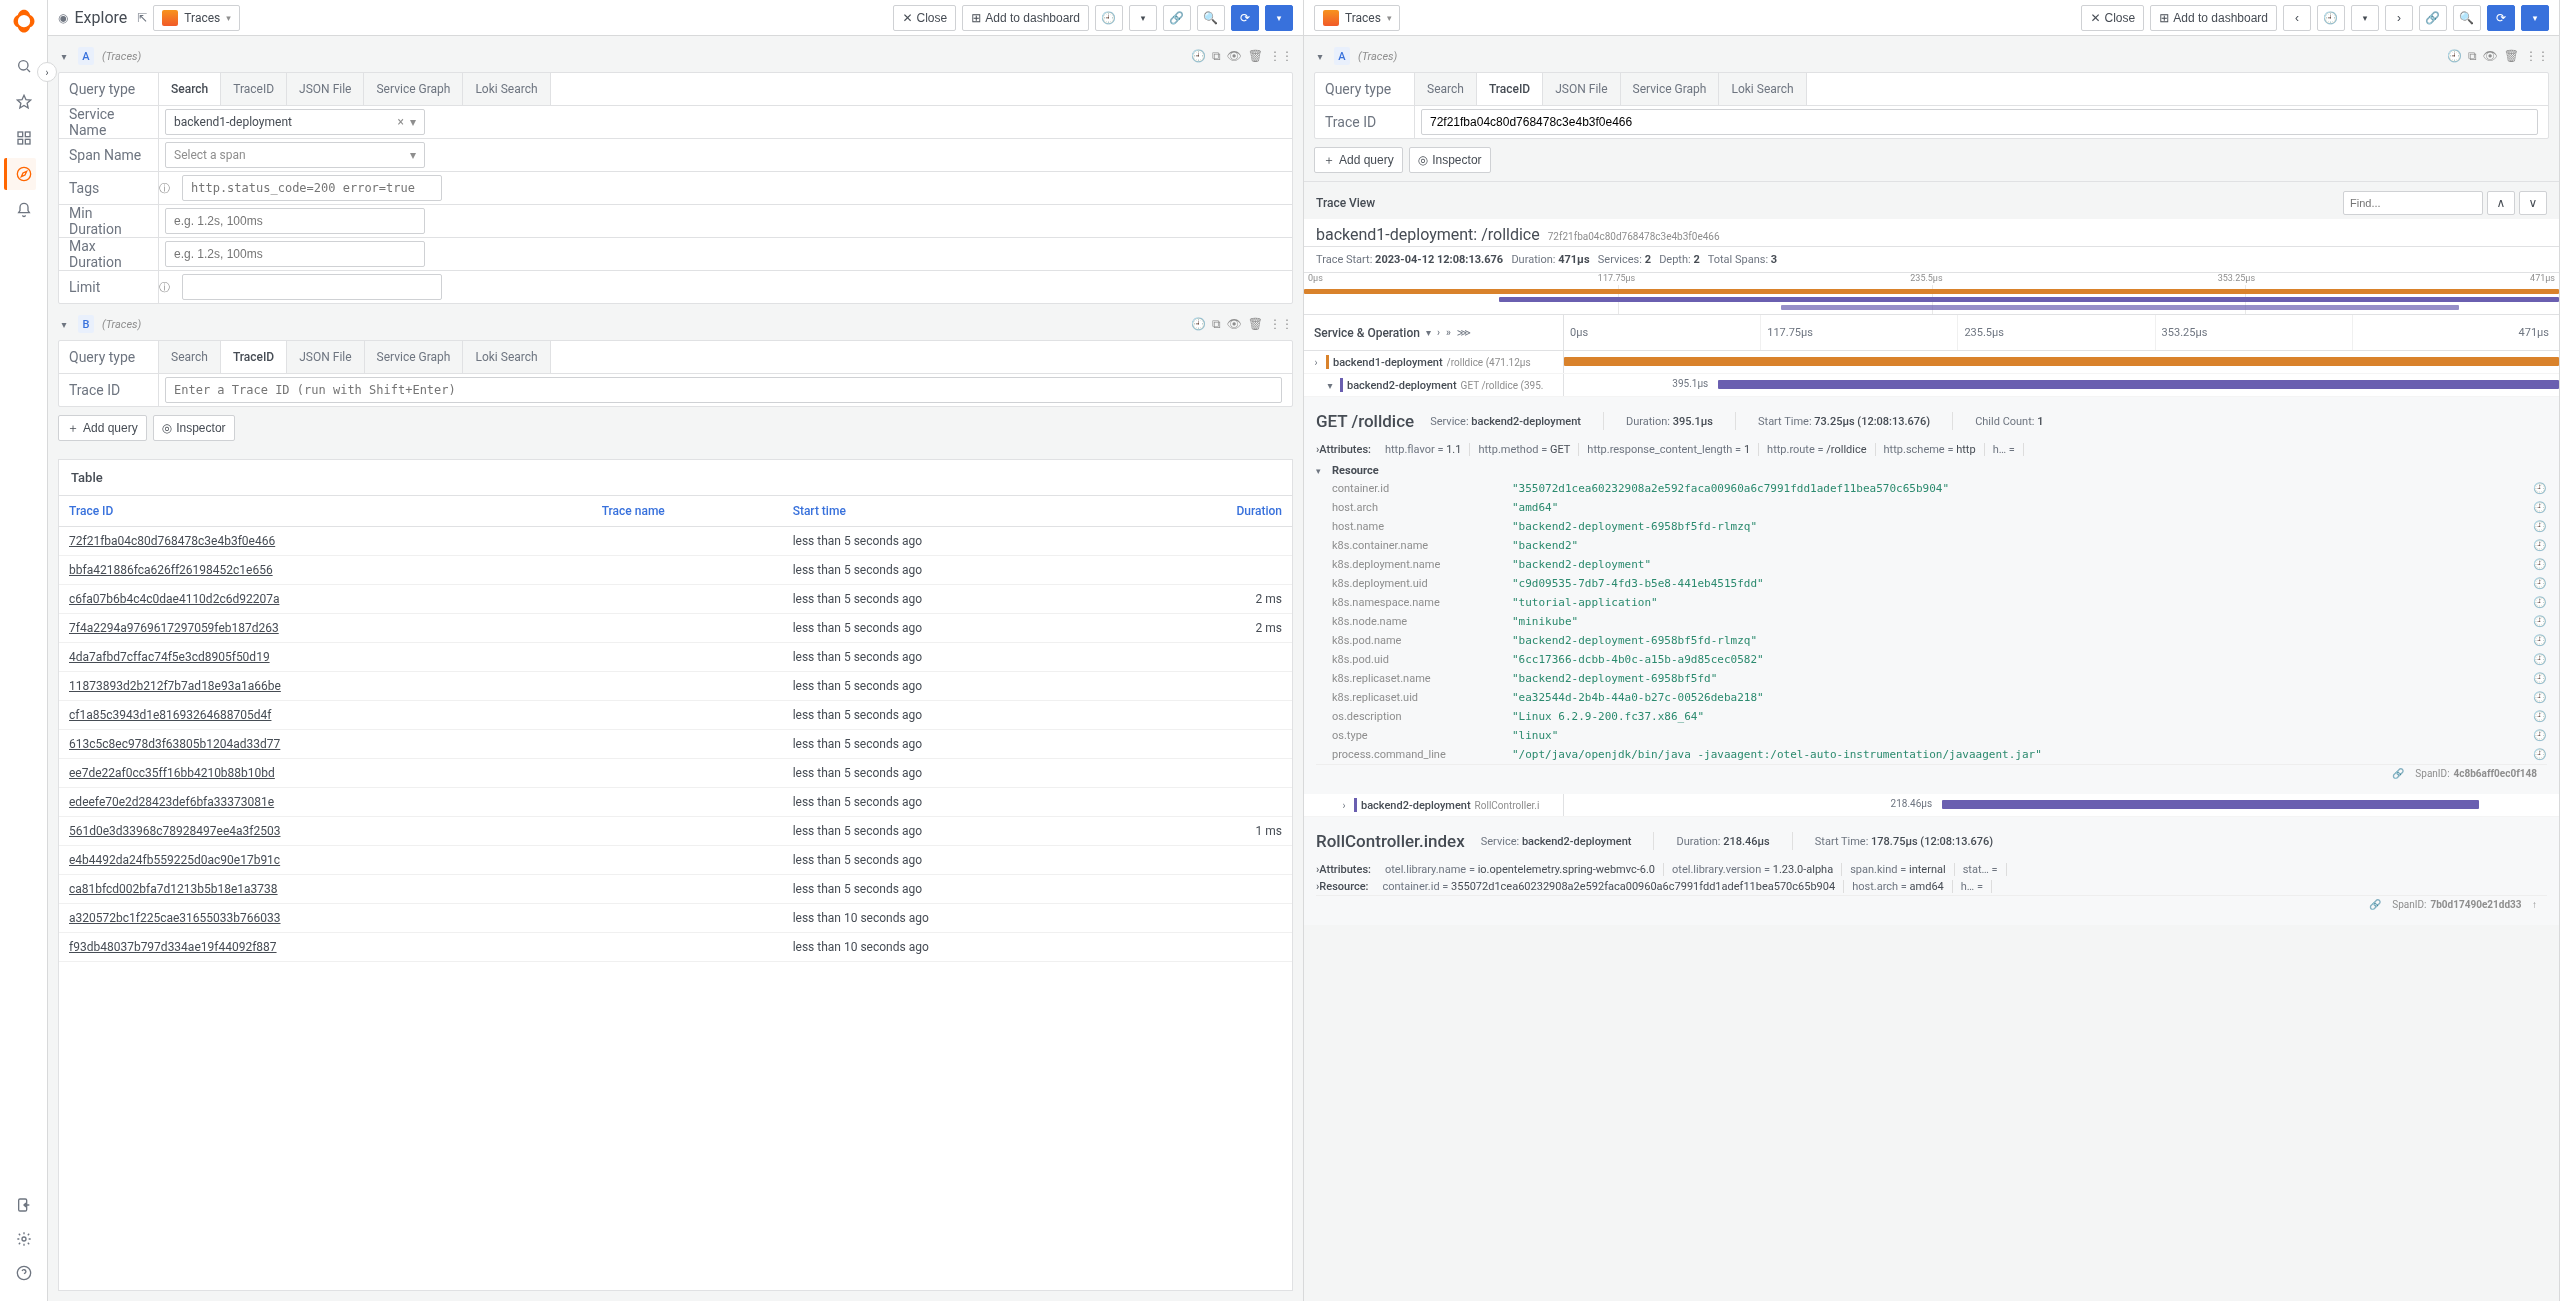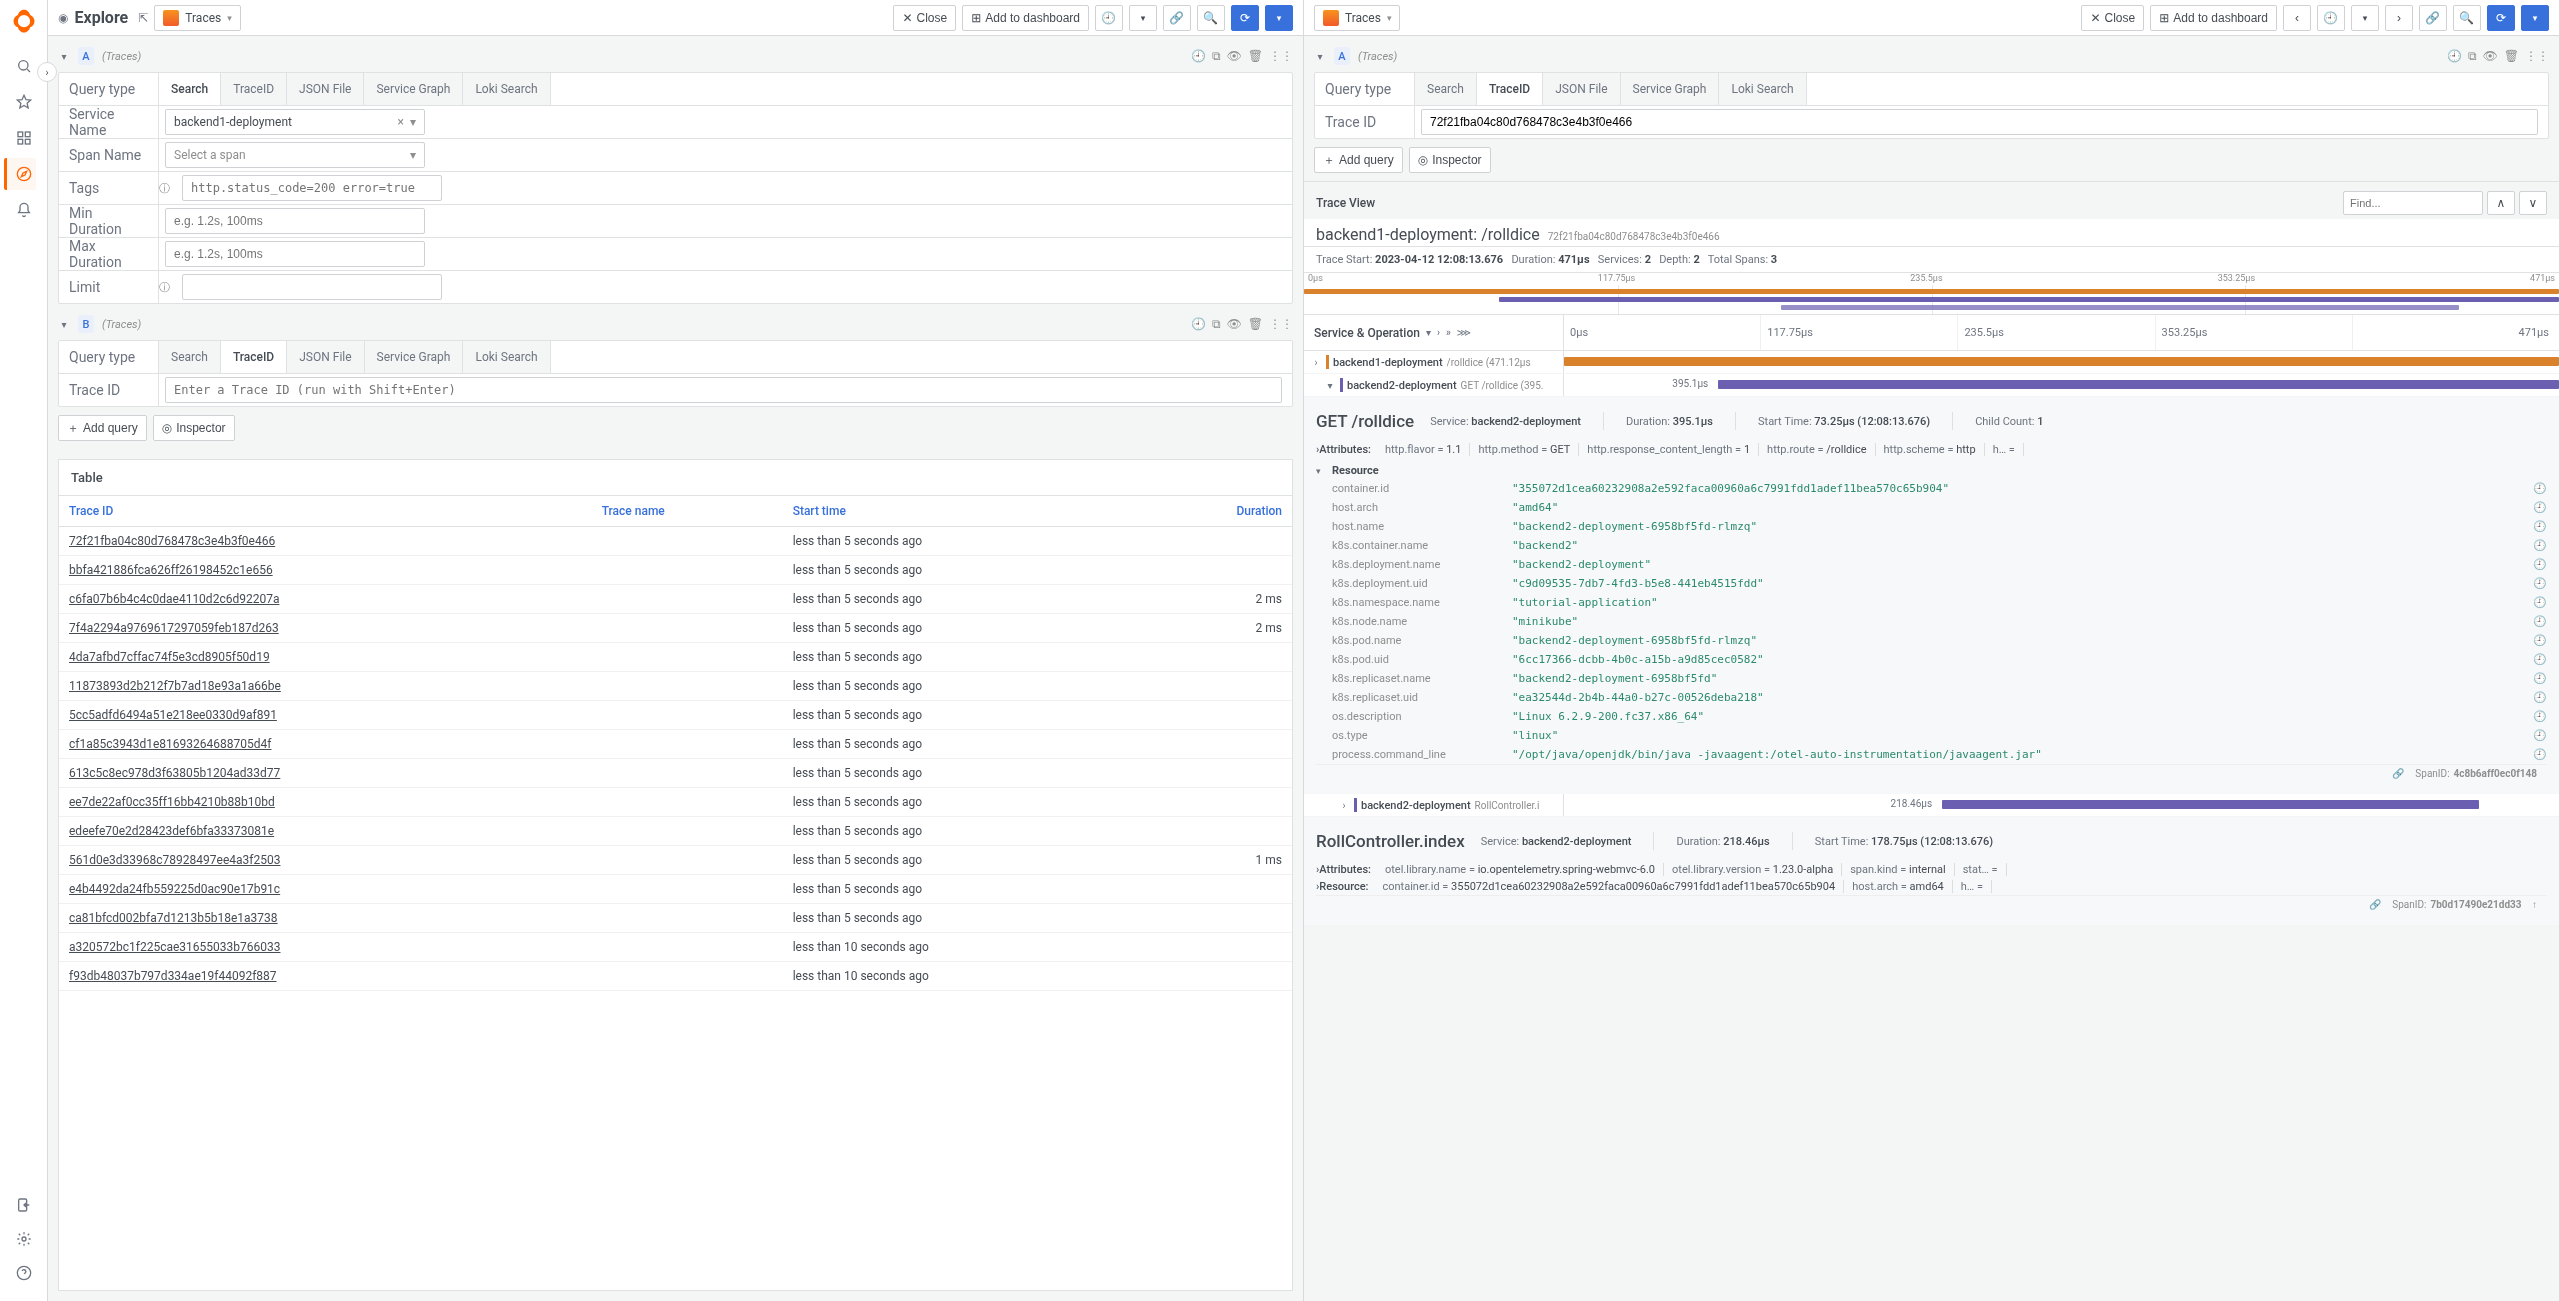--- a/index.html
+++ b/index.html
@@ -8,21 +8,21 @@
 .sidenav { width: 48px; background: #fff; border-right: 1px solid #d8d9da; display: flex; flex-direction: column; align-items: center; padding-top: 8px; position: relative; }
 .sidenav-logo { width: 28px; height: 28px; margin-bottom: 12px; }
 .sidenav-item { width: 32px; height: 32px; display: flex; align-items: center; justify-content: center; margin: 2px 0; border-radius: 2px; cursor: pointer; color: #6e7580; }
 .sidenav-item.active { border-left: 3px solid #f60; background: #fef6f0; color: #f60; margin-left: -8px; padding-left: 5px; }
 .sidenav-bottom { margin-top: auto; margin-bottom: 10px; }
 .sidenav-expand { position: absolute; right: -10px; top: 62px; width: 20px; height: 20px; background: #fff; border: 1px solid #d8d9da; border-radius: 50%; display:flex; align-items:center; justify-content:center; font-size:10px; cursor:pointer; }
 .main { flex: 1; display: flex; flex-direction: column; overflow: hidden; }
 .split { flex: 1; display: flex; overflow: hidden; }
 .panel { flex: 1; display: flex; flex-direction: column; border-right: 1px solid #d8d9da; overflow: hidden; background:#f4f5f5; }
 .toolbar { height: 36px; display: flex; align-items: center; padding: 0 10px; gap: 6px; border-bottom: 1px solid #d8d9da; background:#fff; }
-.tb-title { font-size: 16px; font-weight: 700; margin-right: 4px; }
+.tb-title { font-size: 16px; font-weight: 400; margin-right: 4px; }
 .tb-spacer { flex: 1; }
 .btn { display: inline-flex; align-items: center; gap: 4px; height: 26px; padding: 0 8px; background: #fff; border: 1px solid #cfd1d4; border-radius: 2px; cursor: pointer; font-size: 12px; color:#464c54; }
 .btn.icon-only { padding: 0 6px; width: 28px; justify-content:center; }
 .btn.primary { background: #3871dc; color: #fff; border-color:#3871dc; }
 .ds-picker { display:inline-flex; align-items:center; gap:6px; padding:0 8px; height:26px; border:1px solid #cfd1d4; border-radius:2px; background:#fff; }
 .ds-icon { width:16px; height:16px; background:linear-gradient(#f7931e,#f15a29); border-radius:2px; }
 .query-section { padding: 8px 10px; }
 .query-row-hdr { display:flex; align-items:center; gap:8px; height:24px; margin-bottom:4px; }
 .qlabel { width:16px; height:18px; background:#e9f0fc; color:#3871dc; border-radius:2px; display:flex; align-items:center; justify-content:center; font-weight:500; font-size:11px; }
 .qhint { color:#8e8e8e; font-style:italic; font-size:11px; }
@@ -354,26 +354,20 @@
   <td>less than 5 seconds ago</td>
   <td class="right"></td>
                 </tr>
                 <tr>
                   <td class="link">11873893d2b212f7b7ad18e93a1a66be</td>
   <td><root span="" not="" yet="" received=""></root></td>
   <td>less than 5 seconds ago</td>
   <td class="right"></td>
                 </tr>
                 <tr>
-                  <td class="link">5cc5adfd6494a51e218ee0330d9af891</td>
-  <td><root span="" not="" yet="" received=""></root></td>
-  <td>less than 5 seconds ago</td>
-  <td class="right"></td>
-                </tr>
-                <tr>
                   <td class="link">cf1a85c3943d1e81693264688705d4f</td>
   <td><root span="" not="" yet="" received=""></root></td>
   <td>less than 5 seconds ago</td>
   <td class="right"></td>
                 </tr>
                 <tr>
                   <td class="link">613c5c8ec978d3f63805b1204ad33d77</td>
   <td><root span="" not="" yet="" received=""></root></td>
   <td>less than 5 seconds ago</td>
   <td class="right"></td>

